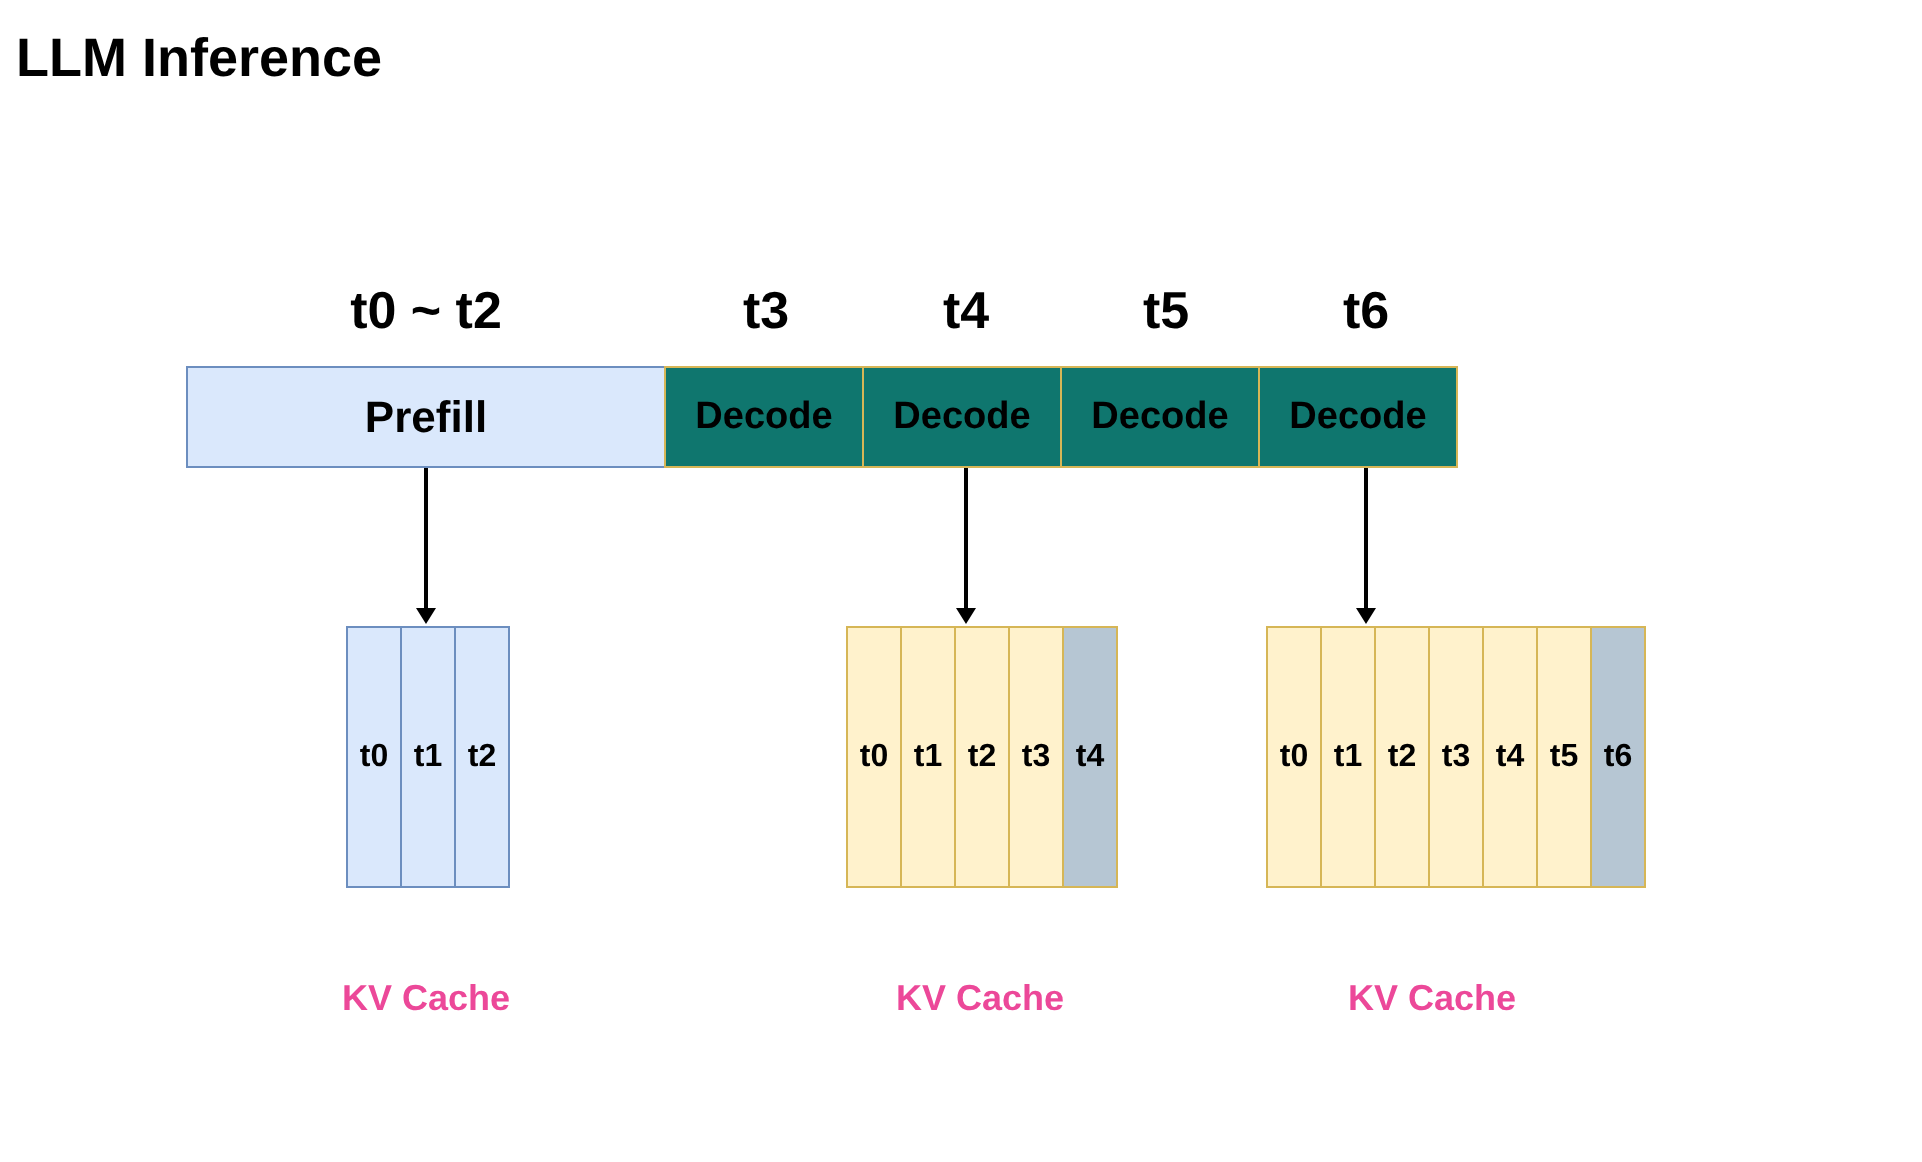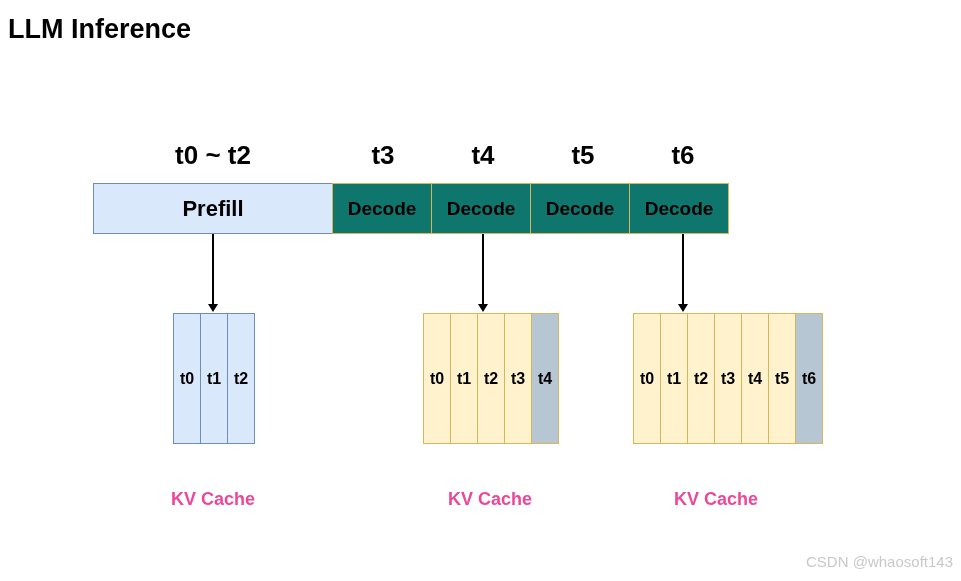--- a/index.html
+++ b/index.html
@@ -202,15 +202,14 @@
     <div class="cell" data-state="cached">t3</div>
     <div class="cell" data-state="cached">t4</div>
     <div class="cell" data-state="cached">t5</div>
     <div class="cell" data-state="new">t6</div>
   </div>
 
   <div class="cache-caption" id="caption-1">KV Cache</div>
   <div class="cache-caption" id="caption-2">KV Cache</div>
   <div class="cache-caption" id="caption-3">KV Cache</div>
 
-  <div id="watermark">CSDN @whaosoft143</div>
 
 </div>
 
 </body></html>

